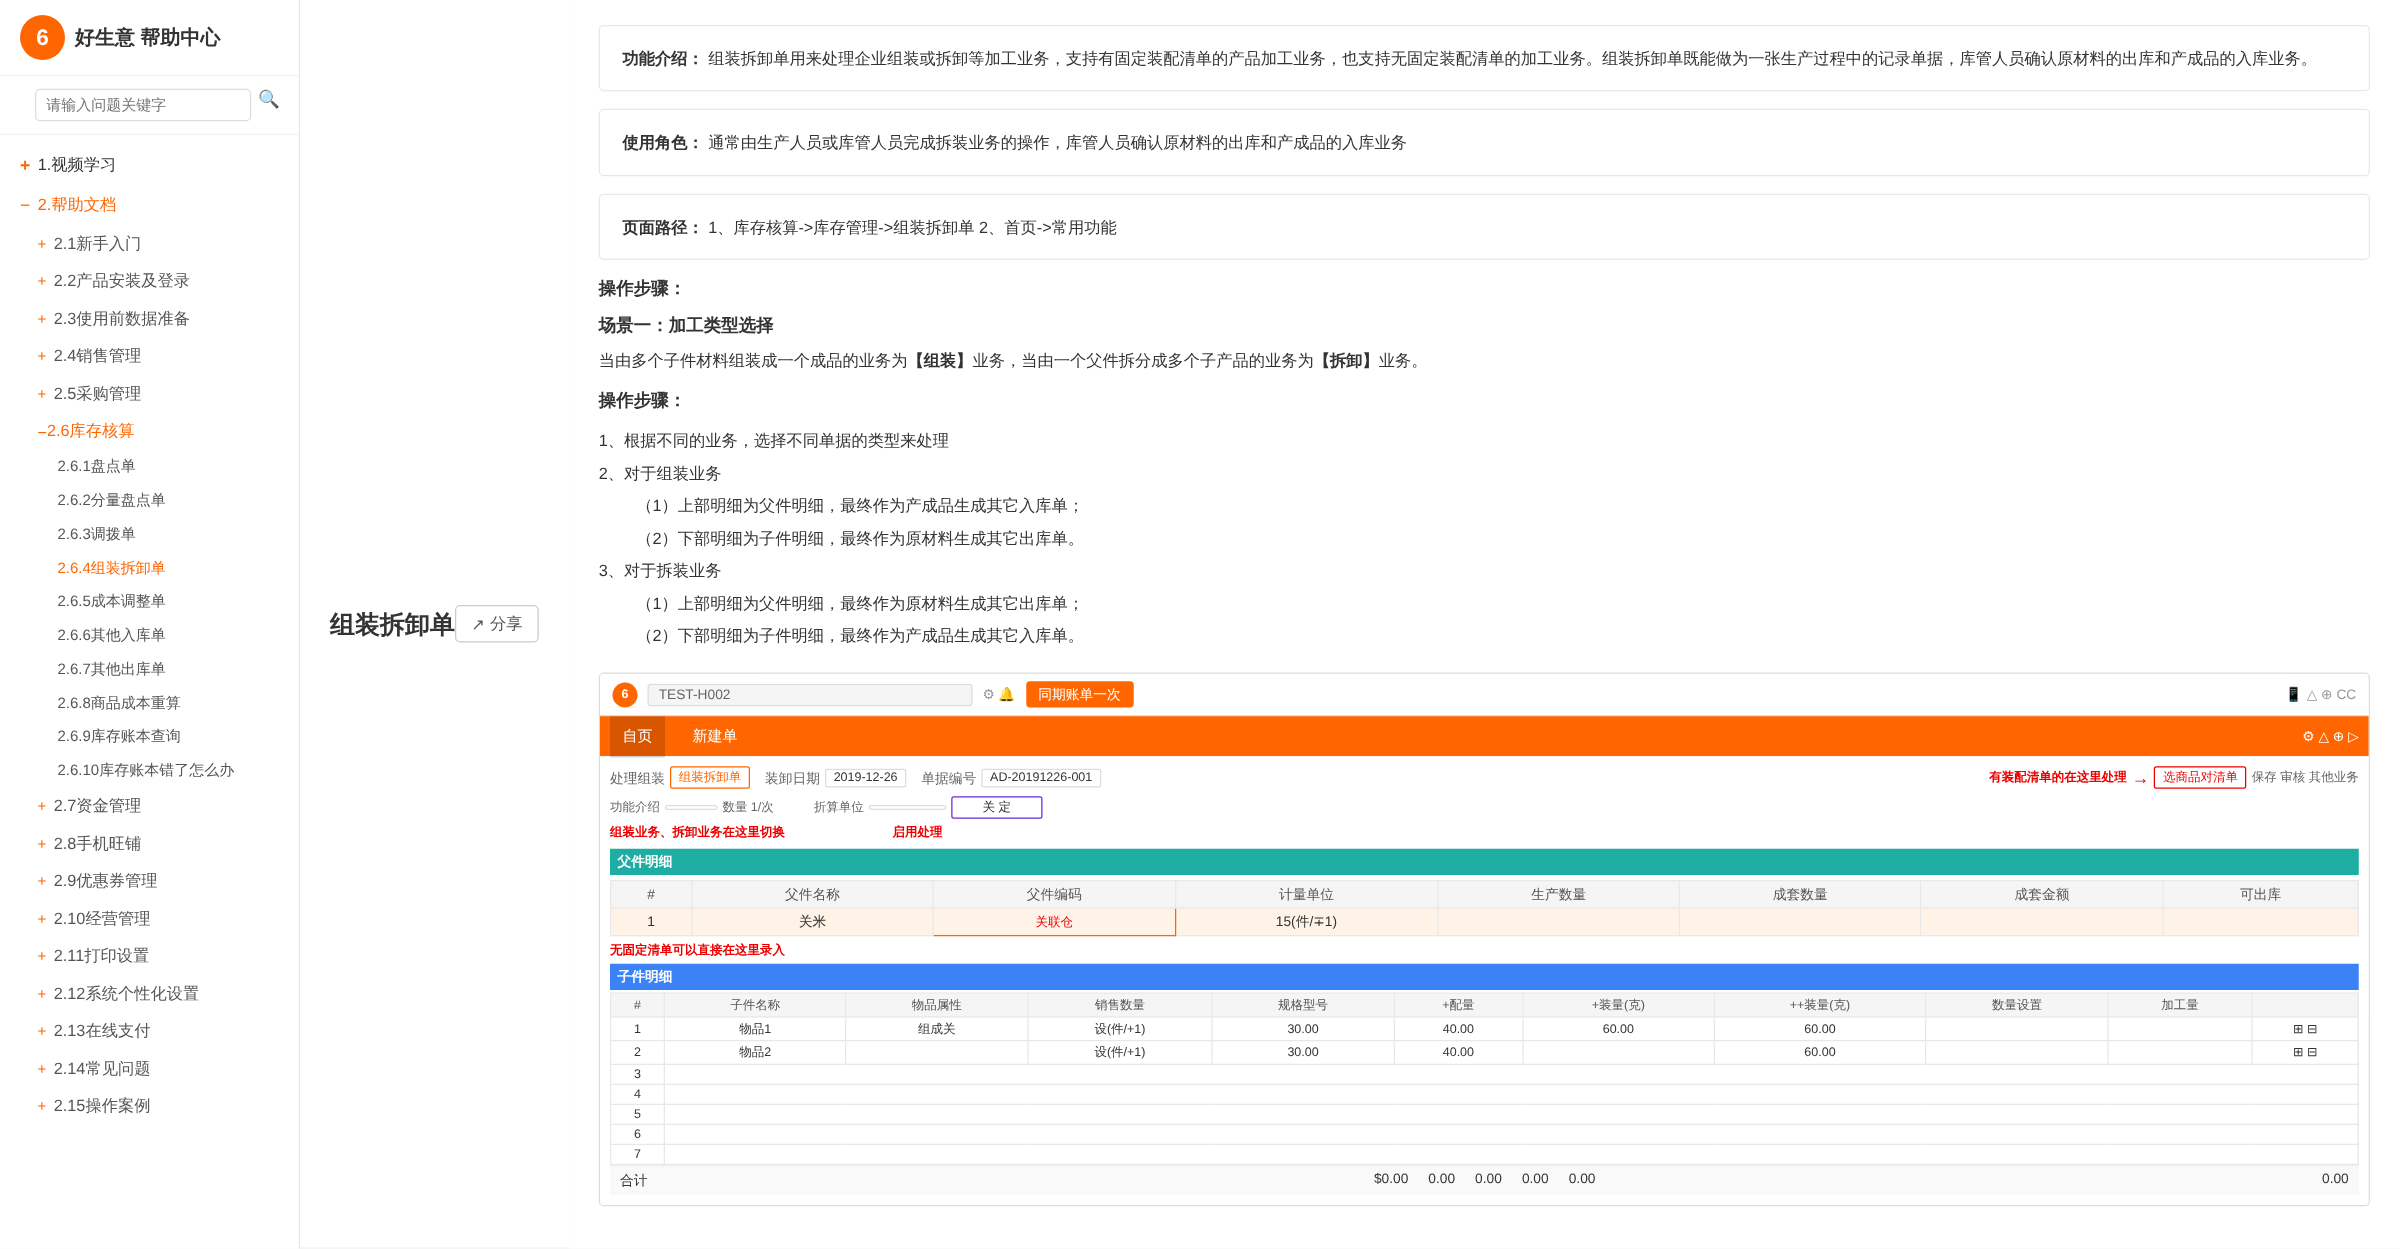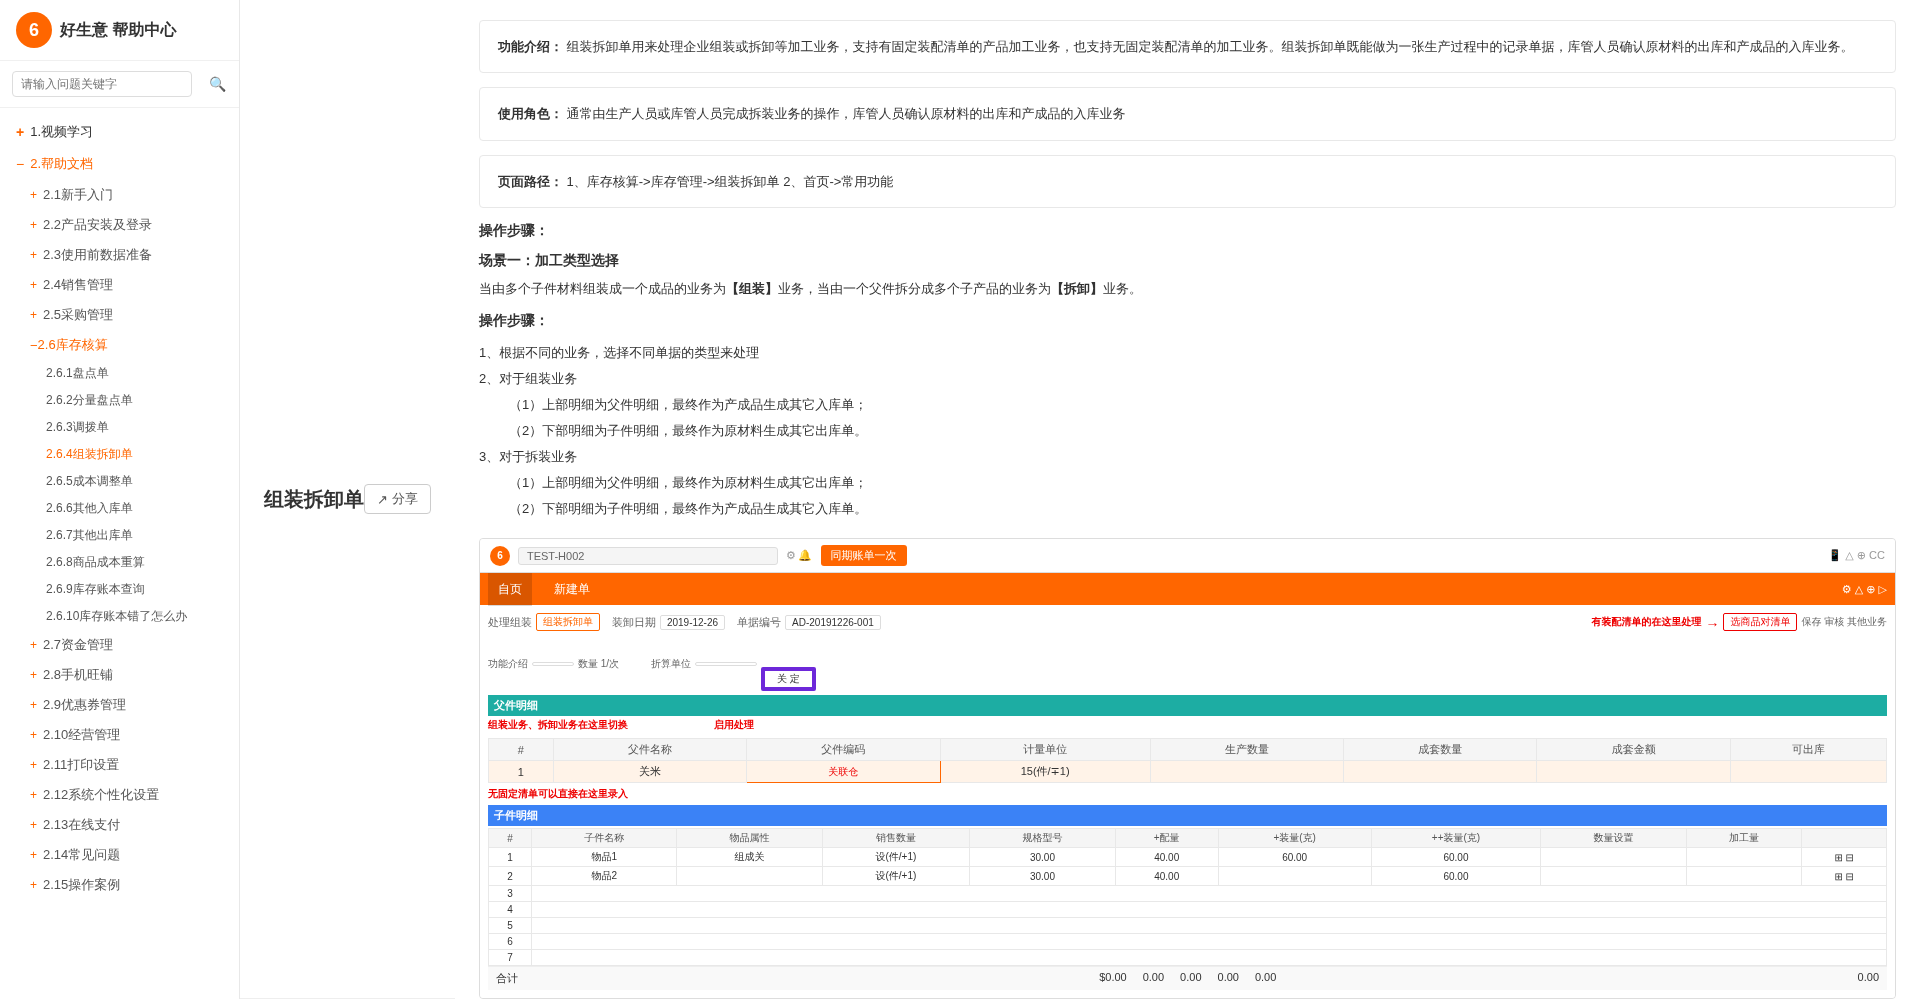--- a/index.html
+++ b/index.html
@@ -36,25 +36,24 @@
       font-weight: bold;
       margin-right: 8px;
       flex-shrink: 0;
     }
     .logo-text {
       font-size: 16px;
       font-weight: bold;
       color: #333;
     }
     #search-bar {
-      padding: 10px 12px;
+      padding: 10px 28px;
       border-bottom: 1px solid #f0f0f0;
       display: flex;
-      align-items: center;
-      gap: 18px;
+      gap: 6px;
     }
     #search-bar input {
       flex: 1;
       border: 1px solid #ddd;
       border-radius: 4px;
       padding: 5px 8px;
       font-size: 12px;
       outline: none;
       color: #999;
     }
@@ -525,29 +524,29 @@
 
         <div style="display:flex;align-items:center;gap:12px;margin-bottom:4px;font-size:11px;">
           <div style="display:flex;align-items:center;gap:4px;">
             <span style="color:#666;font-size:10px;">功能介绍</span>
             <span style="border:1px solid #ddd;border-radius:2px;padding:1px 20px;"></span>
             <span style="color:#666;font-size:10px;">数量 1/次</span>
           </div>
           <div style="display:flex;align-items:center;gap:4px;margin-left:20px;">
             <span style="color:#666;font-size:10px;">折算单位</span>
             <span style="border:1px solid #ddd;border-radius:2px;padding:1px 30px;"></span>
-            <span style="border:4px solid #6d28d9;border-radius:2px;padding:1px 12px;font-size:10px;margin-top:30px;">关 定</span>
-          </div>
-        </div>
-        <div style="font-size:11px;font-weight:bold;background:#1dada3;color:#fff;padding:3px 6px;margin-bottom:2px;">父件明细</div>
-
+            <span style="border:1px solid #6d28d9;border-radius:2px;padding:1px 24px;font-size:10px;">关 定</span>
+          </div>
+        </div>
         <div style="display:flex;align-items:center;gap:6px;margin-bottom:6px;">
           <span style="color:#e00;font-size:10px;font-weight:bold;">组装业务、拆卸业务在这里切换</span>
           <span style="margin-left:80px;color:#e00;font-size:10px;font-weight:bold;">启用处理</span>
         </div>
+
+        <div style="font-size:11px;font-weight:bold;background:#1dada3;color:#fff;padding:3px 6px;margin-bottom:2px;">父件明细</div>
         <table class="screenshot-table">
           <thead>
             <tr>
               <th>#</th>
               <th>父件名称</th>
               <th>父件编码</th>
               <th>计量单位</th>
               <th>生产数量</th>
               <th>成套数量</th>
               <th>成套金额</th>

